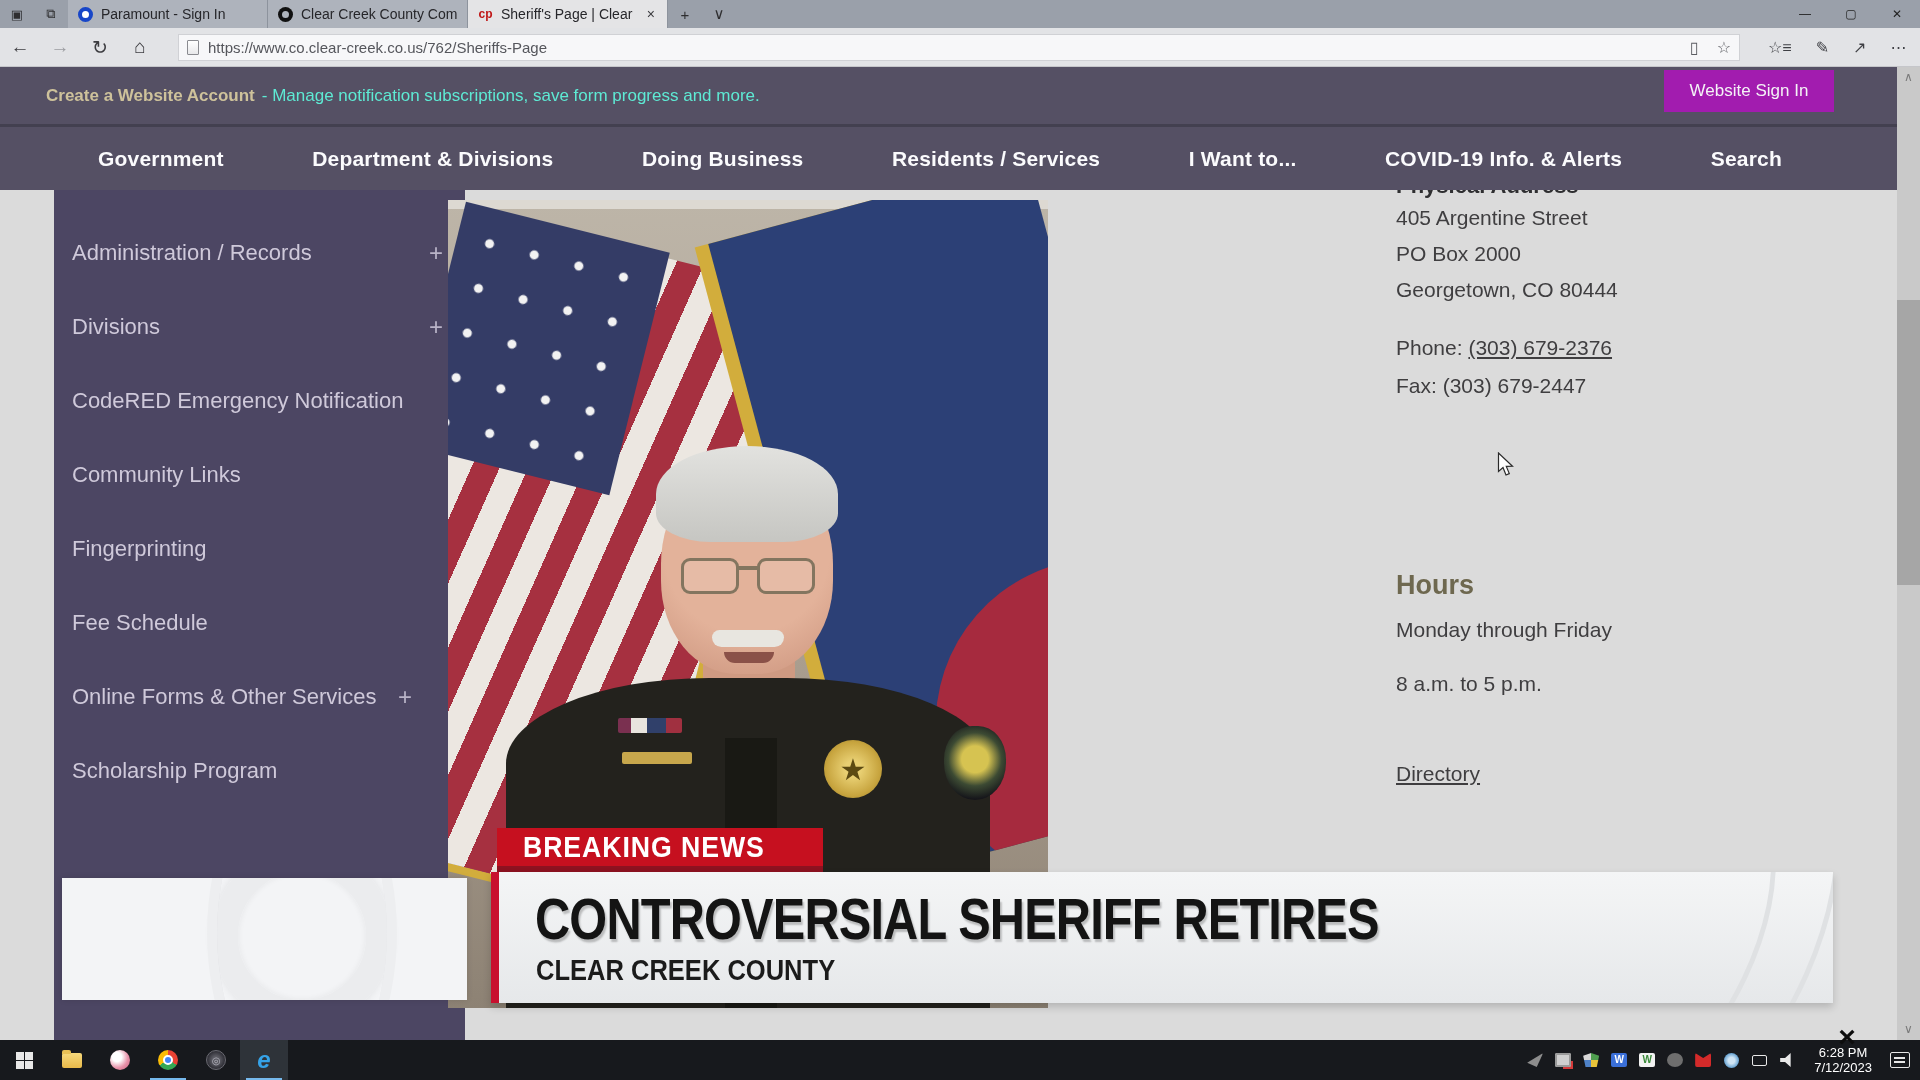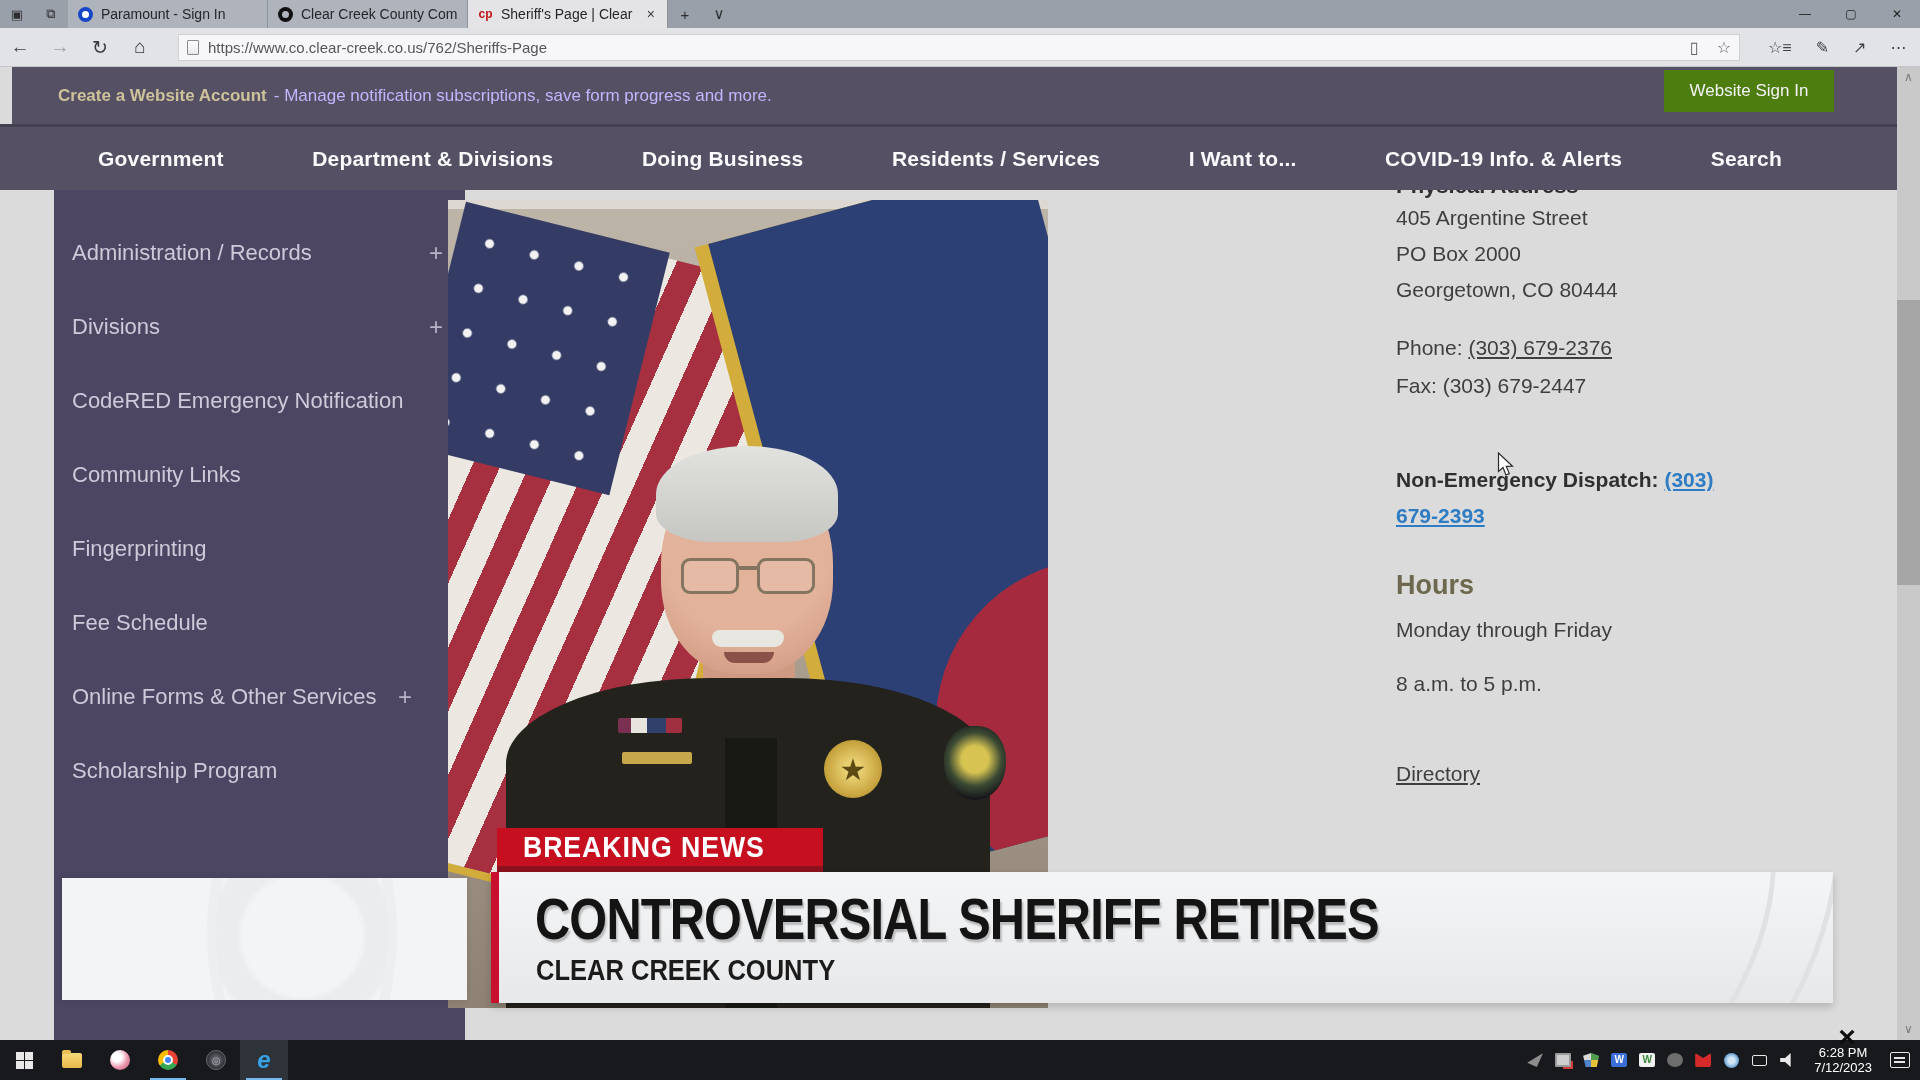--- a/index.html
+++ b/index.html
@@ -27,24 +27,24 @@
   .nav-btn { width:40px; text-align:center; font-size:19px; color:#3c3c40; }
   .nav-btn.disabled { color:#9b9ca0; }
   #addressbar { position:absolute; left:178px; top:6px; width:1562px; height:27px; background:#f7f7f9; border:1px solid #d0d1d5; display:flex; align-items:center; padding:0 8px; }
   #addressbar .page-ico { width:12px; height:15px; border:1px solid #8a8b90; border-radius:1px; margin-right:9px; background:linear-gradient(#fff,#e8e8ea); }
   #addressbar .url { font-size:15px; color:#55565c; white-space:nowrap; }
   #addressbar .bar-right { margin-left:auto; display:flex; gap:18px; color:#5c5d63; font-size:16px; }
   .after-bar { position:absolute; top:6px; height:27px; display:flex; align-items:center; gap:24px; left:1768px; color:#3e3f44; font-size:16px; }
 
   
   #site { position:absolute; left:0; top:67px; width:1897px; height:973px; background:#dbdbdb; overflow:hidden; }
-  #acct-banner { position:absolute; left:12px; top:0; width:100%; height:57px; background:#555064; color:#fff; display:flex; align-items:center; font-size:17px; }
+  #acct-banner { position:absolute; left:0; top:0; width:100%; height:57px; background:#555064; color:#fff; display:flex; align-items:center; font-size:17px; }
   #acct-banner .lead { margin-left:46px; font-weight:bold; color:#cec29b; }
-  #acct-banner .rest { margin-left:7px; color:#c4b5fd; }
-  #signin { position:absolute; right:63px; top:3px; width:170px; height:42px; background:#4d7c0f; color:#f4f3f6; display:flex; align-items:center; justify-content:center; font-size:17px; }
+  #acct-banner .rest { margin-left:7px; color:#5eead4; }
+  #signin { position:absolute; right:63px; top:3px; width:170px; height:42px; background:#a21caf; color:#f4f3f6; display:flex; align-items:center; justify-content:center; font-size:17px; }
   #mainnav { position:absolute; left:0; top:57px; width:100%; height:66px; background:#555064; border-top:3px solid #434050; display:flex; align-items:center; justify-content:space-between; padding:0 115px 0 98px; }
   #mainnav .nav-item { color:#fbfbfd; font-weight:bold; font-size:21px; letter-spacing:.2px; }
 
   
   #content { position:absolute; left:0; top:123px; width:100%; height:850px; background:#dbdbdb; }
   #sidebar { position:absolute; left:54px; top:0; width:411px; height:850px; background:#4c4663; padding-top:26px; }
   .side-item { position:relative; color:#cfc9da; font-size:22px; line-height:32px; padding:21px 56px 21px 18px; }
   .side-item .plus { position:absolute; right:22px; top:50%; transform:translateY(-50%); color:#b9b3c7; font-size:24px; font-weight:400; }
 
   
@@ -279,23 +279,20 @@
         <div class="clip-head">
           <div class="inner">Physical Address</div>
         </div>
         <div class="addr">405 Argentine Street</div>
         <div class="addr">PO Box 2000</div>
         <div class="addr">Georgetown, CO 80444</div>
         <div class="phone-line">
           <span>Phone: </span><a href="#">(303) 679-2376</a>
         </div>
         <div class="fax-line">Fax: (303) 679-2447</div>
-        <div class="dispatch">
-          <span class="lbl">Non-Emergency Dispatch: </span><a href="#">(303) 679-2393</a>
-        </div>
         <div class="hours-h">Hours</div>
         <div class="hline1">Monday through Friday</div>
         <div class="hline2">8 a.m. to 5 p.m.</div>
         <div class="directory"><a href="#">Directory</a></div>
       </div>
 
       <div id="eyebox">
         <div class="ring"></div>
         <div class="lens"></div>
       </div>

